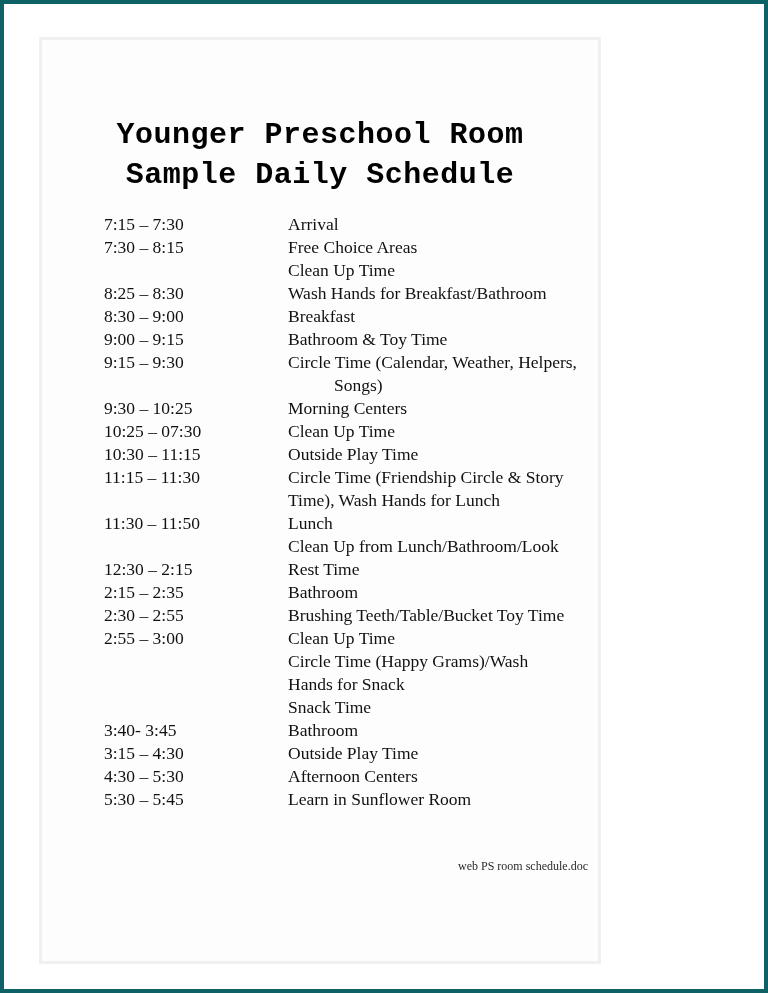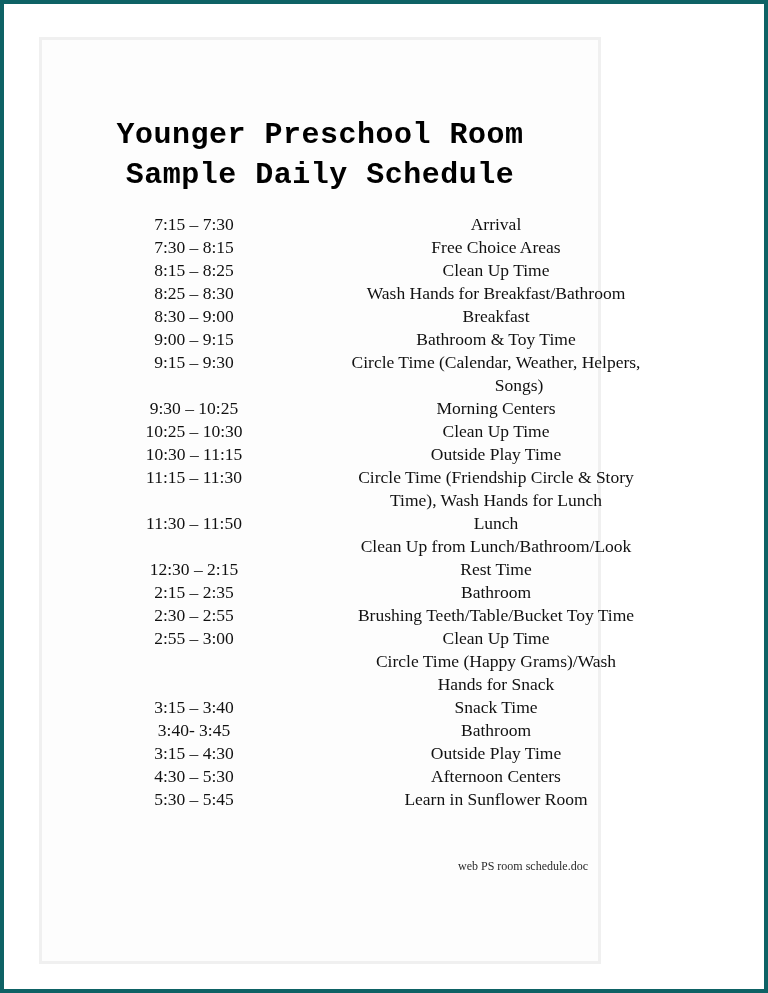--- a/index.html
+++ b/index.html
@@ -79,21 +79,20 @@
     width: 600px;
     font-family: "Liberation Serif", "DejaVu Serif", serif;
     font-size: 17.5px;
     line-height: 23px;
     color: #111111;
   }
   .sched-row {
     display: block;
     position: relative;
     min-height: 23px;
-    text-align: center;
   }
   .sched-time {
     position: absolute;
     left: 0;
     top: 0;
     width: 180px;
     white-space: pre;
   }
   .sched-activity {
     display: block;
@@ -134,21 +133,20 @@
       <div class="schedule" id="schedule-list">
           <div class="sched-row">
             <span class="sched-time">7:15 – 7:30</span>
             <span class="sched-activity"><span class="cont-flush">Arrival</span></span>
           </div>
           <div class="sched-row">
             <span class="sched-time">7:30 – 8:15</span>
             <span class="sched-activity"><span class="cont-flush">Free Choice Areas</span></span>
           </div>
           <div class="sched-row">
-            <span class="sched-time">8:15 – 8:25</span>
             <span class="sched-activity"><span class="cont-flush">Clean Up Time</span></span>
           </div>
           <div class="sched-row">
             <span class="sched-time">8:25 – 8:30</span>
             <span class="sched-activity"><span class="cont-flush">Wash Hands for Breakfast/Bathroom</span></span>
           </div>
           <div class="sched-row">
             <span class="sched-time">8:30 – 9:00</span>
             <span class="sched-activity"><span class="cont-flush">Breakfast</span></span>
           </div>
@@ -158,21 +156,21 @@
           </div>
           <div class="sched-row">
             <span class="sched-time">9:15 – 9:30</span>
             <span class="sched-activity"><span class="cont-flush">Circle Time (Calendar, Weather, Helpers,</span><span class="cont-indent">Songs)</span></span>
           </div>
           <div class="sched-row">
             <span class="sched-time">9:30 – 10:25</span>
             <span class="sched-activity"><span class="cont-flush">Morning Centers</span></span>
           </div>
           <div class="sched-row">
-            <span class="sched-time">10:25 – 10:30</span>
+            <span class="sched-time">10:25 – 07:30</span>
             <span class="sched-activity"><span class="cont-flush">Clean Up Time</span></span>
           </div>
           <div class="sched-row">
             <span class="sched-time">10:30 – 11:15</span>
             <span class="sched-activity"><span class="cont-flush">Outside Play Time</span></span>
           </div>
           <div class="sched-row">
             <span class="sched-time">11:15 – 11:30</span>
             <span class="sched-activity"><span class="cont-flush">Circle Time (Friendship Circle &amp; Story</span><span class="cont-flush">Time), Wash Hands for Lunch</span></span>
           </div>
@@ -196,21 +194,20 @@
             <span class="sched-activity"><span class="cont-flush">Brushing Teeth/Table/Bucket Toy Time</span></span>
           </div>
           <div class="sched-row">
             <span class="sched-time">2:55 – 3:00</span>
             <span class="sched-activity"><span class="cont-flush">Clean Up Time</span></span>
           </div>
           <div class="sched-row">
             <span class="sched-activity"><span class="cont-flush">Circle Time (Happy Grams)/Wash</span><span class="cont-flush">Hands for Snack</span></span>
           </div>
           <div class="sched-row">
-            <span class="sched-time">3:15 – 3:40</span>
             <span class="sched-activity"><span class="cont-flush">Snack Time</span></span>
           </div>
           <div class="sched-row">
             <span class="sched-time">3:40- 3:45</span>
             <span class="sched-activity"><span class="cont-flush">Bathroom</span></span>
           </div>
           <div class="sched-row">
             <span class="sched-time">3:15 – 4:30</span>
             <span class="sched-activity"><span class="cont-flush">Outside Play Time</span></span>
           </div>

